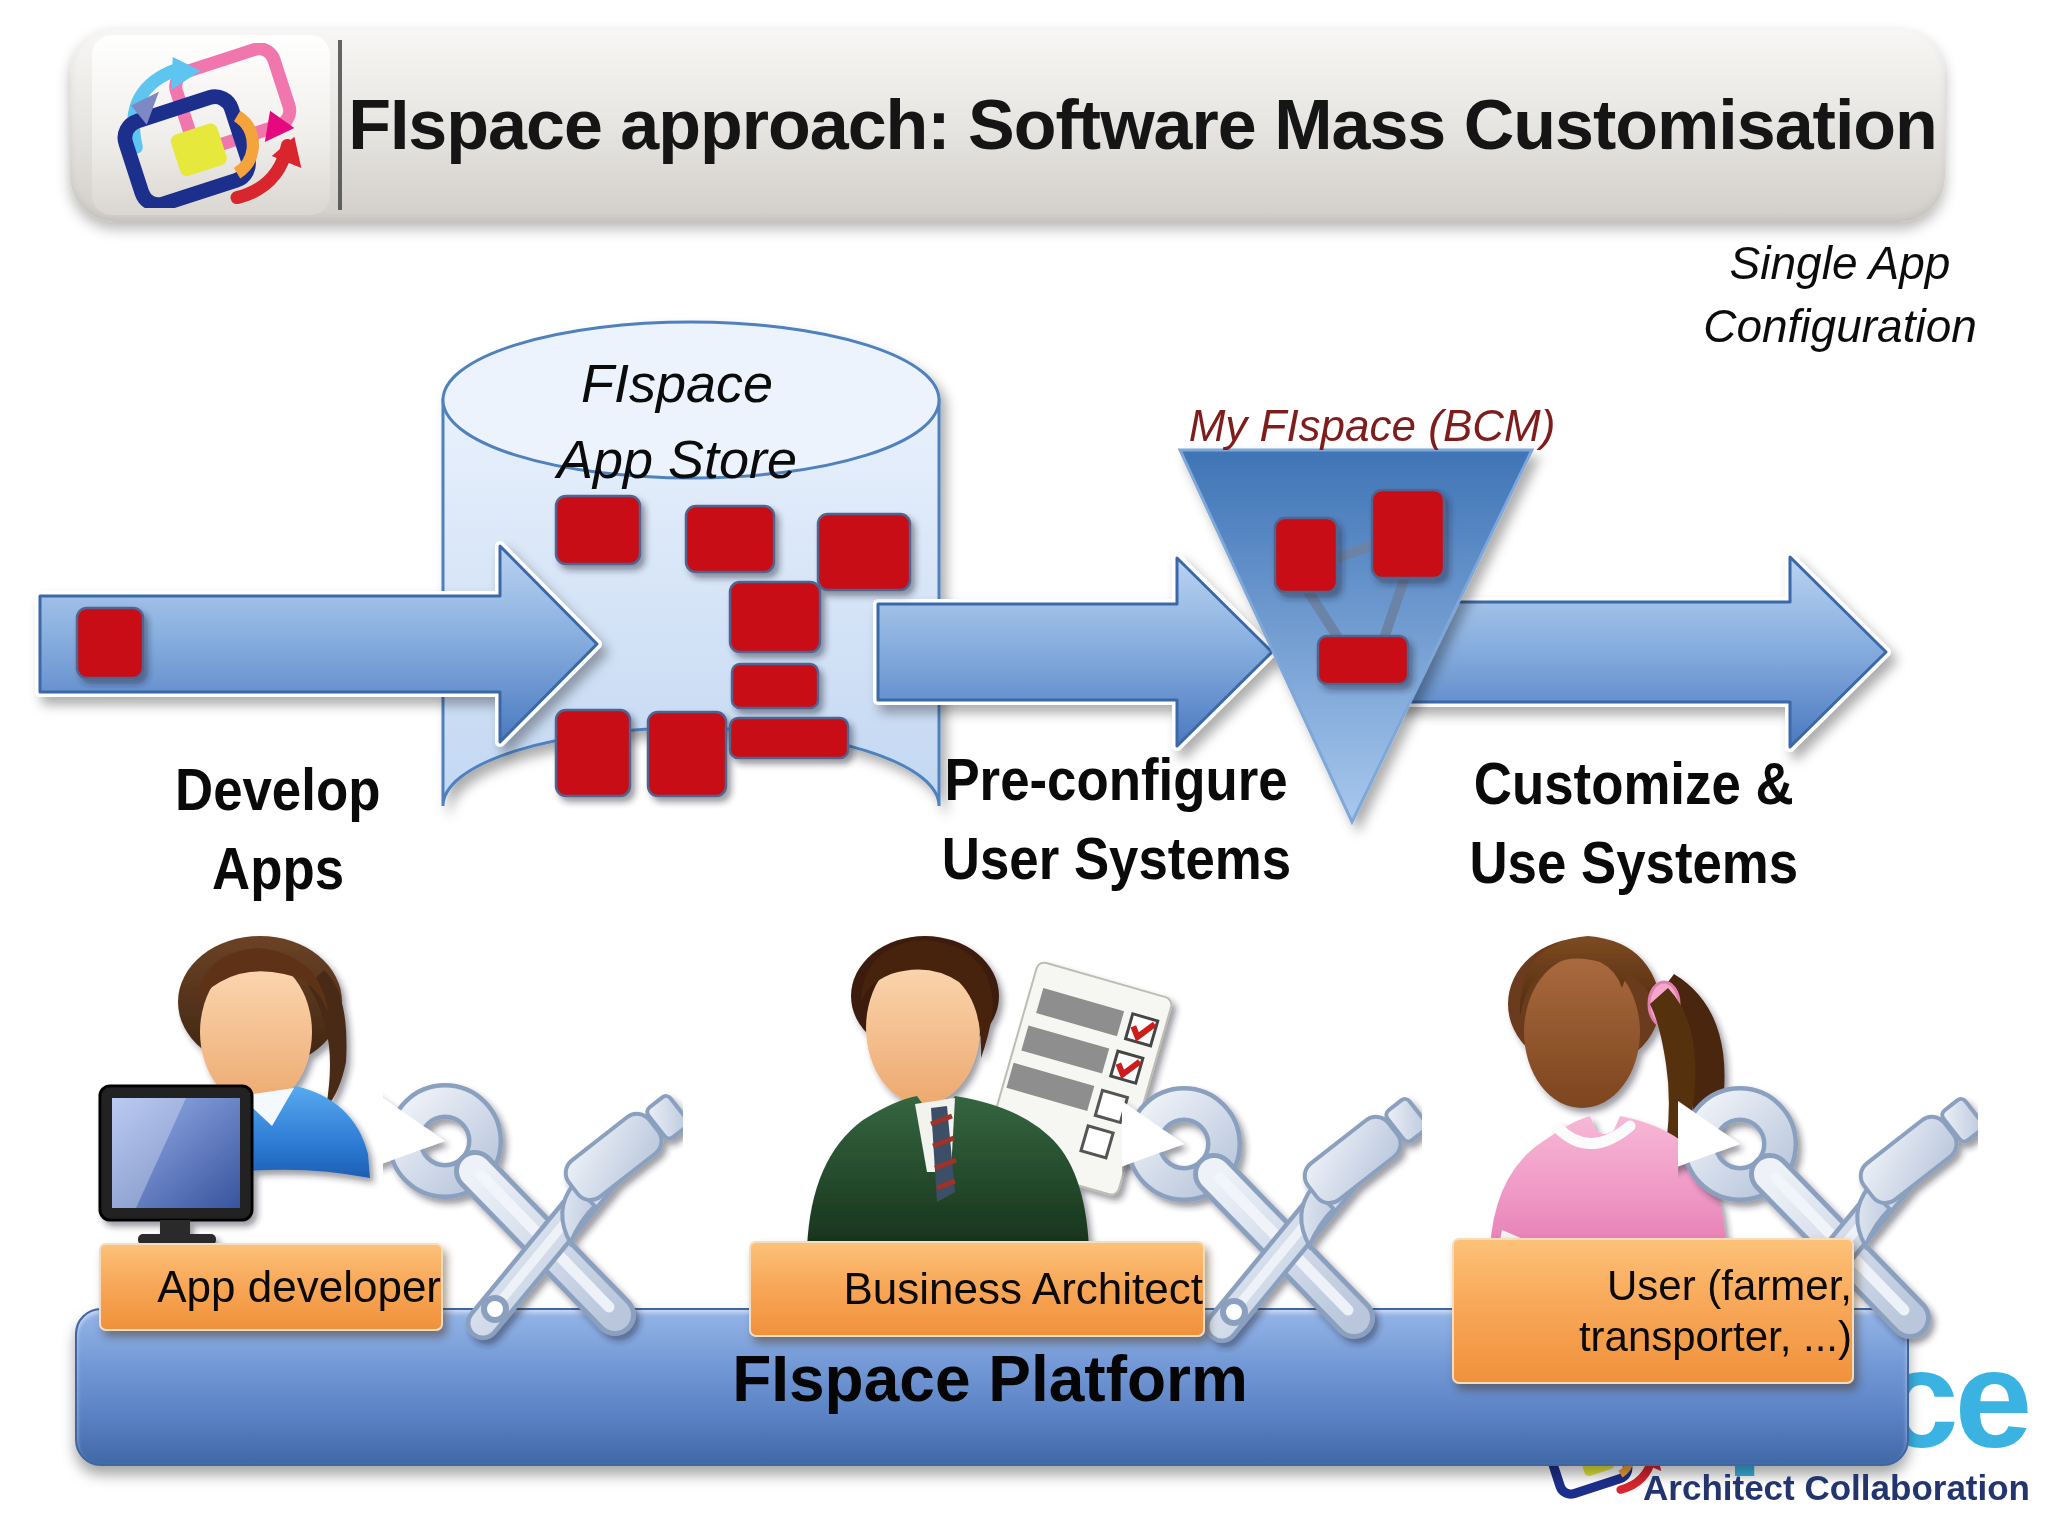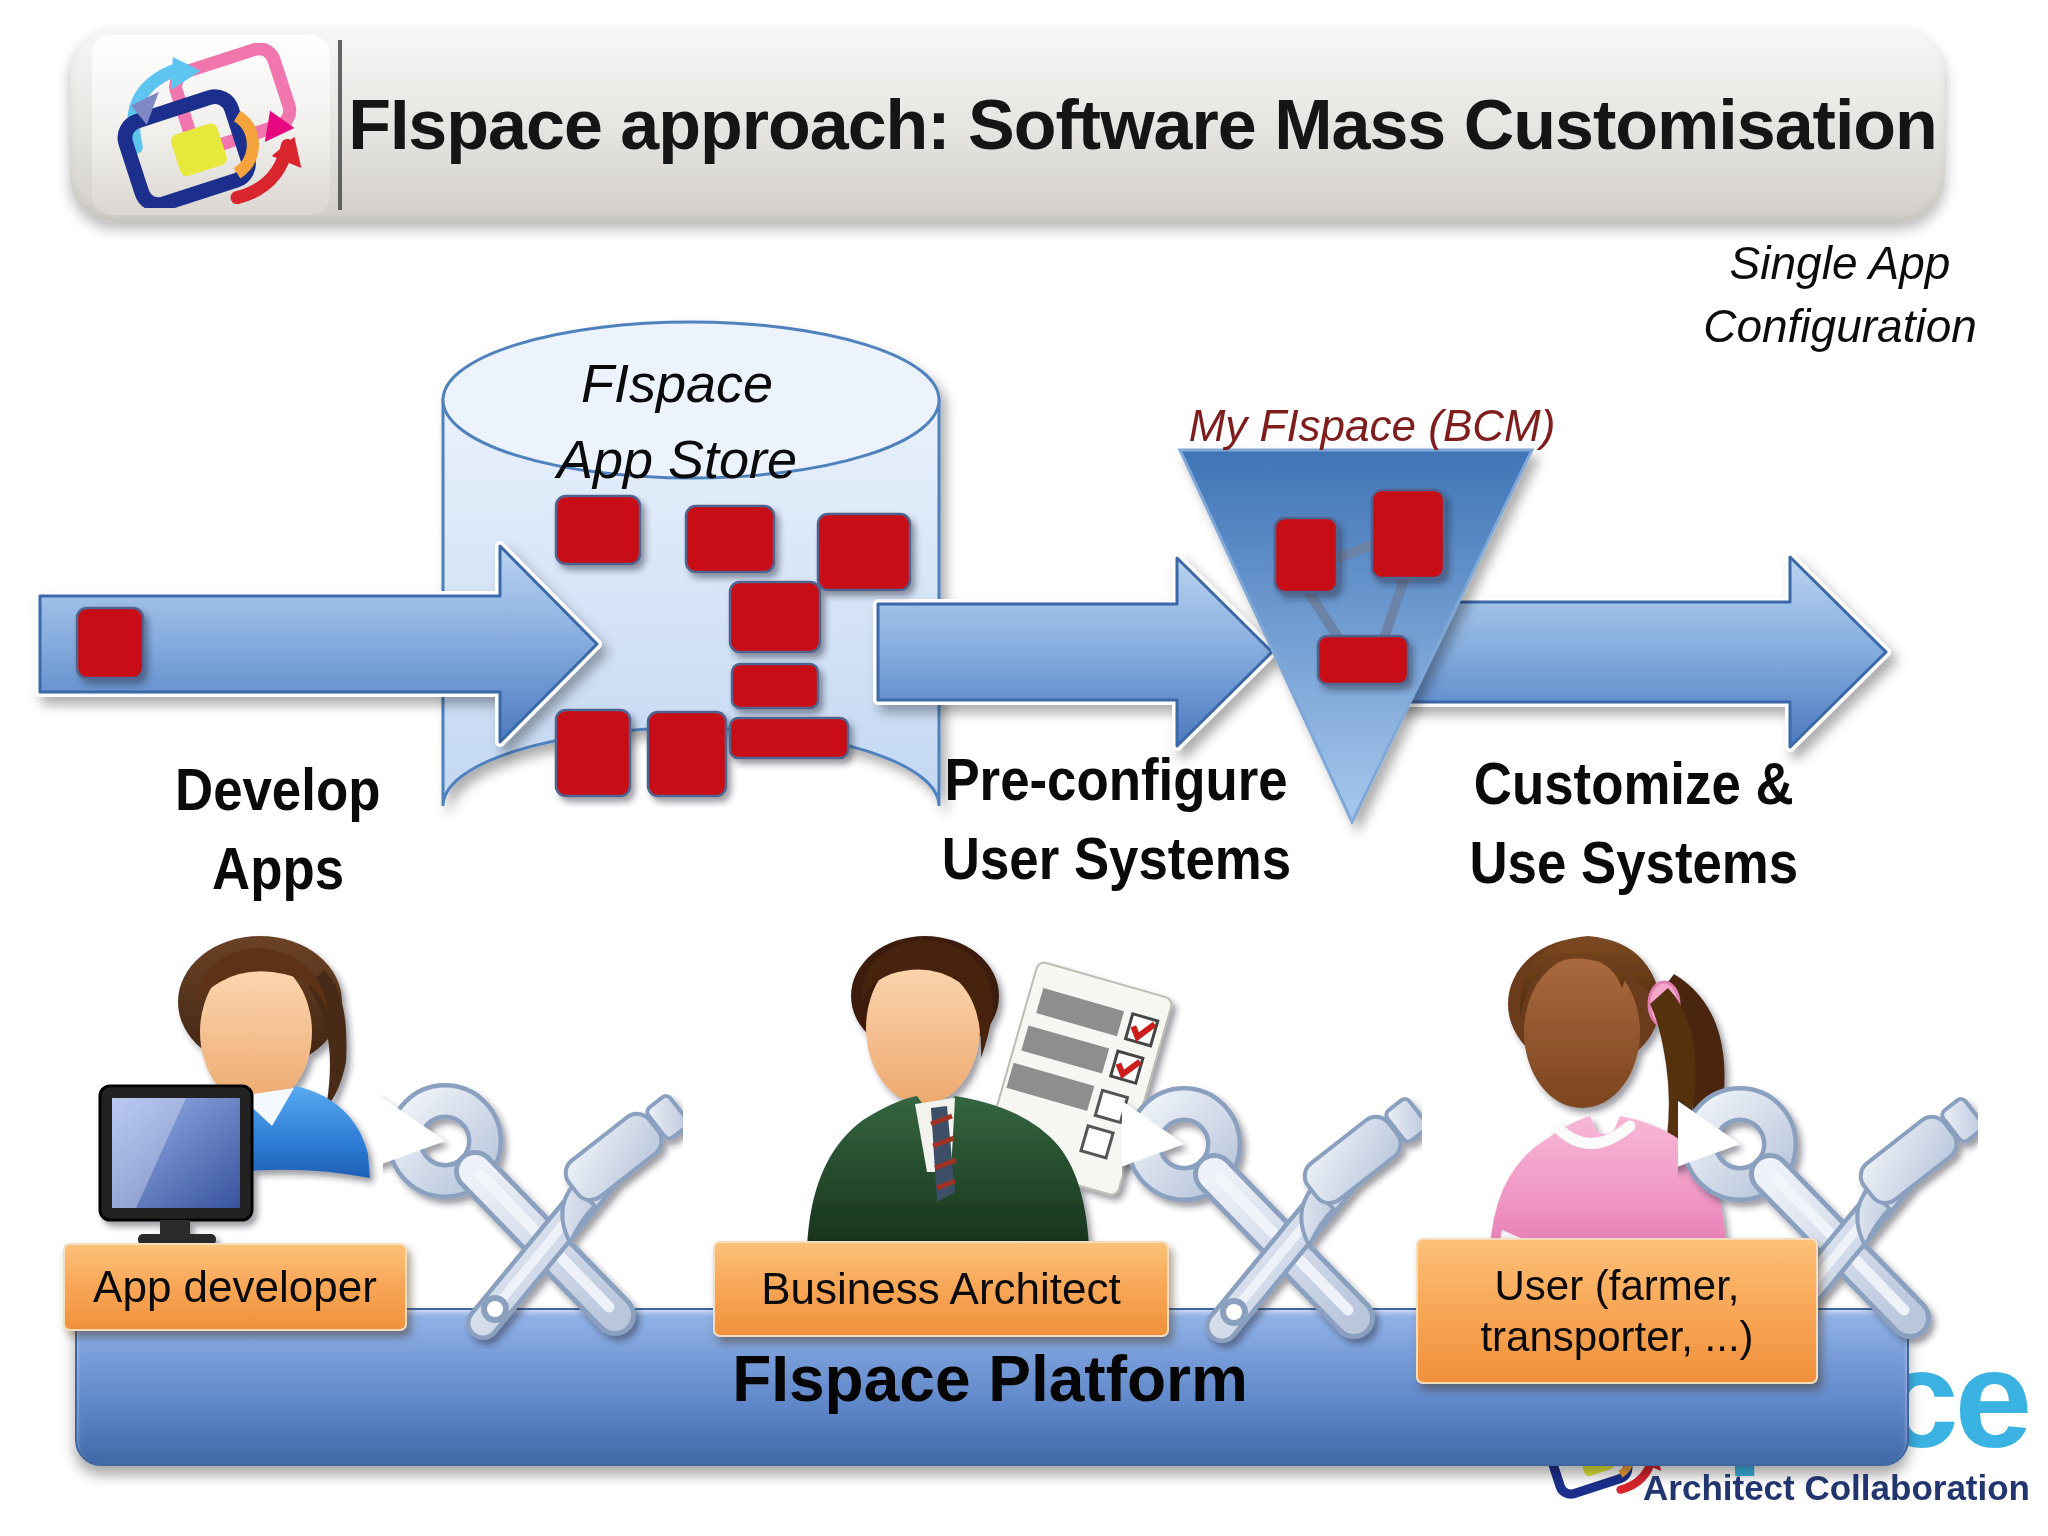--- a/index.html
+++ b/index.html
@@ -40,22 +40,22 @@
     border:2px solid #3f66a0;
     box-shadow:0 9px 14px rgba(0,0,0,.35), inset 0 3px 4px rgba(255,255,255,.5);
     z-index:2;}
   .platform-label{left:75px;top:1342px;width:1830px;text-align:center;font-weight:bold;
     font-size:64px;color:#050505;z-index:5;}
 
   
   .role-label{background:linear-gradient(180deg,#fcc179 0%,#f8a859 45%,#f0913c 100%);
     border:2px solid #f3ddbe;border-radius:7px;
     box-shadow:4px 6px 8px rgba(70,45,10,.45);
-    display:flex;flex-direction:column;align-items:center;justify-content:center;
-    font-size:44px;color:#0a0a0a;line-height:1.22;text-align:center;z-index:4;}
+    display:flex;flex-direction:column;align-items:flex-end;justify-content:center;
+    font-size:44px;color:#0a0a0a;line-height:1.22;text-align:center;z-index:4;margin-left:36px;}
   .role-dev{left:63px;top:1243px;width:340px;height:84px;}
   .role-arch{left:713px;top:1241px;width:452px;height:92px;}
   .role-user{left:1416px;top:1238px;width:398px;height:142px;font-size:42px;}
 
   
   .footer-wordmark{left:1535px;top:1318px;width:510px;font-weight:bold;font-size:140px;
     color:#3ab3e3;letter-spacing:-4px;z-index:1;white-space:nowrap;}
   .footer-tagline{left:1560px;top:1468px;width:470px;text-align:right;font-weight:bold;
     font-size:35px;color:#22356e;z-index:3;}
   .footer-icon{left:1538px;top:1388px;z-index:1;}

